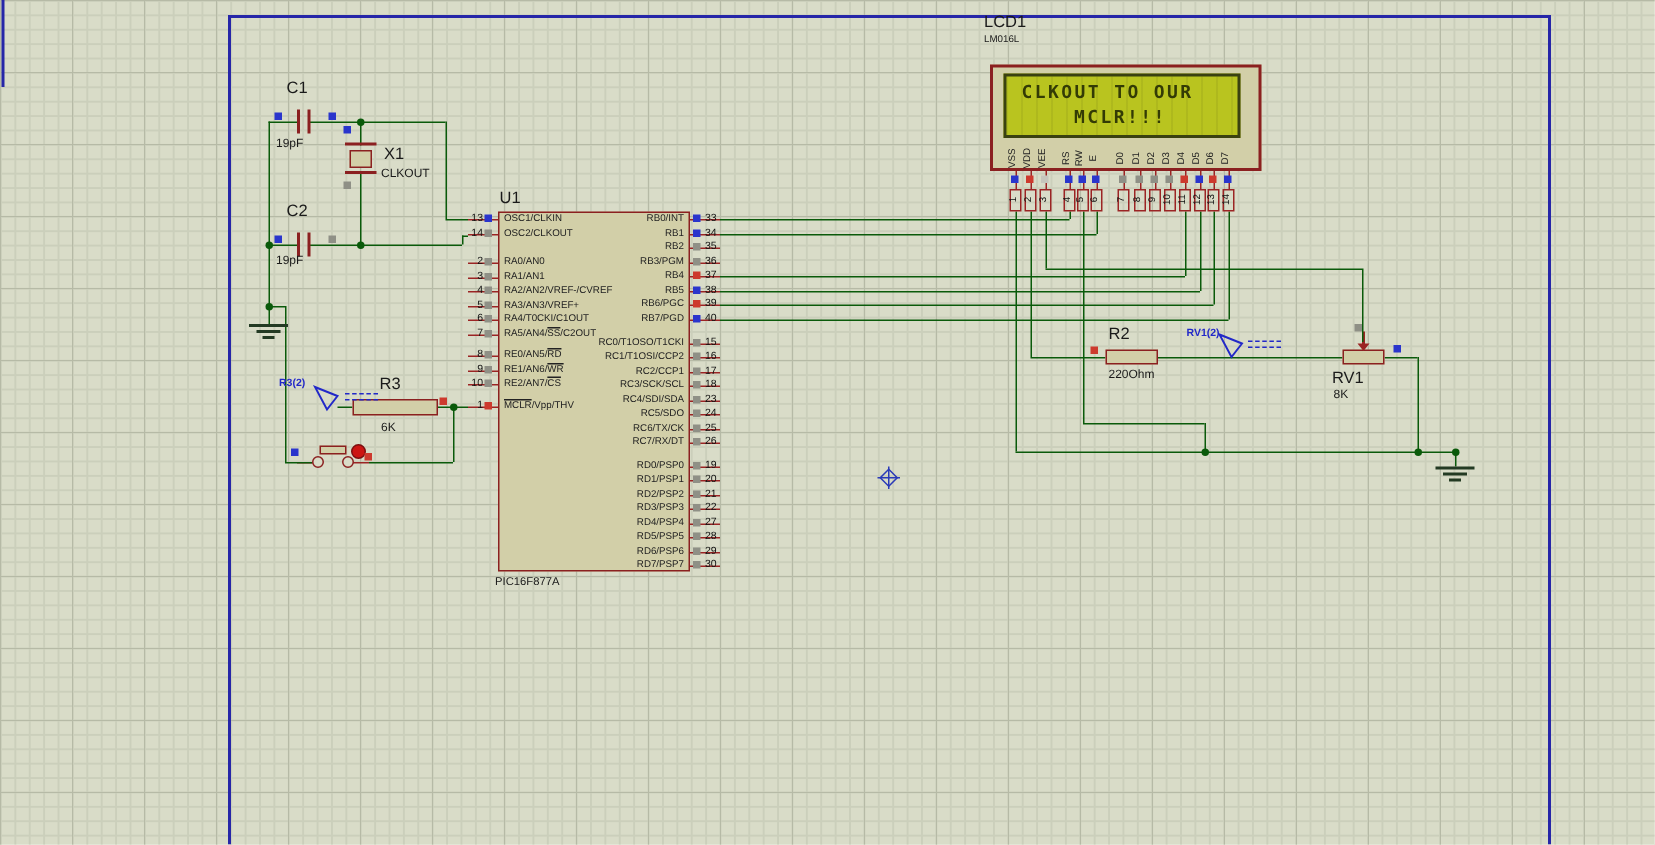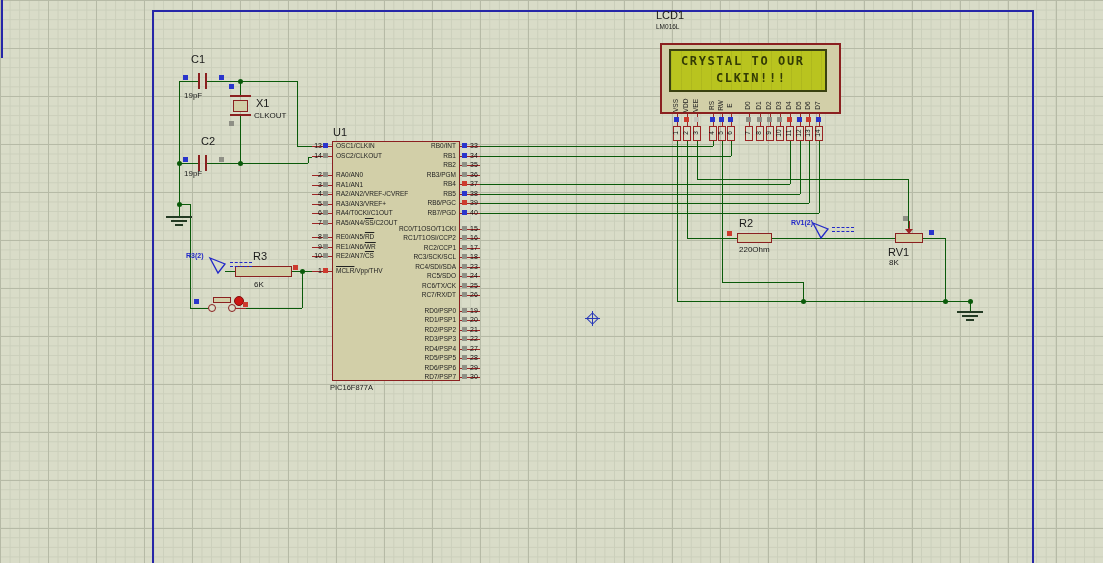--- a/index.html
+++ b/index.html
@@ -44,33 +44,33 @@
   <div class="border-line" style="left:152px;top:10px;width:882px;height:2px"></div>
   <div class="border-line" style="left:152px;top:10px;width:2px;height:553px"></div>
   <div class="border-line" style="left:1032px;top:10px;width:2px;height:553px"></div>
   <div class="border-line" style="left:1px;top:0;width:2px;height:58px"></div>
 
   <div class="lbl ref" style="left:656px;top:10px">LCD1</div>
   <div class="lbl" style="left:656px;top:24px;font-size:6.5px">LM016L</div>
   <div class="comp" style="left:660px;top:43px;width:181px;height:71px;border-width:2px"></div>
   <div class="abs" style="left:669px;top:49px;width:158px;height:43px;z-index:4;background:#b9c41f;border:2px solid #3a4110;box-sizing:border-box;
        background-image:repeating-linear-gradient(90deg, rgba(0,0,0,0.06) 0 1px, transparent 1px 10px);"></div>
-  <div class="lcd-screen-text" style="left:681px;top:55px">CRYSTAL TO OUR</div>
-  <div class="lcd-screen-text" style="left:716px;top:72px">CLKIN!!!</div>
+  <div class="lcd-screen-text" style="left:681px;top:55px">CLKOUT TO OUR</div>
+  <div class="lcd-screen-text" style="left:716px;top:72px">MCLR!!!</div>
 
   <div class="lbl ref" style="left:333px;top:127px">U1</div>
   <div class="comp" style="left:332px;top:141px;width:128px;height:240px"></div>
   <div class="lbl" style="left:330px;top:384px;font-size:7.5px">PIC16F877A</div>
 
   <div class="lbl ref" style="left:191px;top:54px">C1</div>
   <div class="plate" style="left:198px;top:73px;width:2px;height:16px"></div>
   <div class="plate" style="left:205px;top:73px;width:2px;height:16px"></div>
   <div class="lbl val" style="left:184px;top:92px">19pF</div>
 
-  <div class="lbl ref" style="left:201px;top:136px">C2</div>
+  <div class="lbl ref" style="left:191px;top:136px">C2</div>
   <div class="plate" style="left:198px;top:155px;width:2px;height:16px"></div>
   <div class="plate" style="left:205px;top:155px;width:2px;height:16px"></div>
   <div class="lbl val" style="left:184px;top:170px">19pF</div>
 
   <div class="plate" style="left:230px;top:95px;width:21px;height:2px"></div>
   <div class="comp" style="left:233px;top:100px;width:15px;height:12px"></div>
   <div class="plate" style="left:230px;top:114px;width:21px;height:2px"></div>
   <div class="lbl ref" style="left:256px;top:98px">X1</div>
   <div class="lbl val" style="left:254px;top:112px">CLKOUT</div>
 

